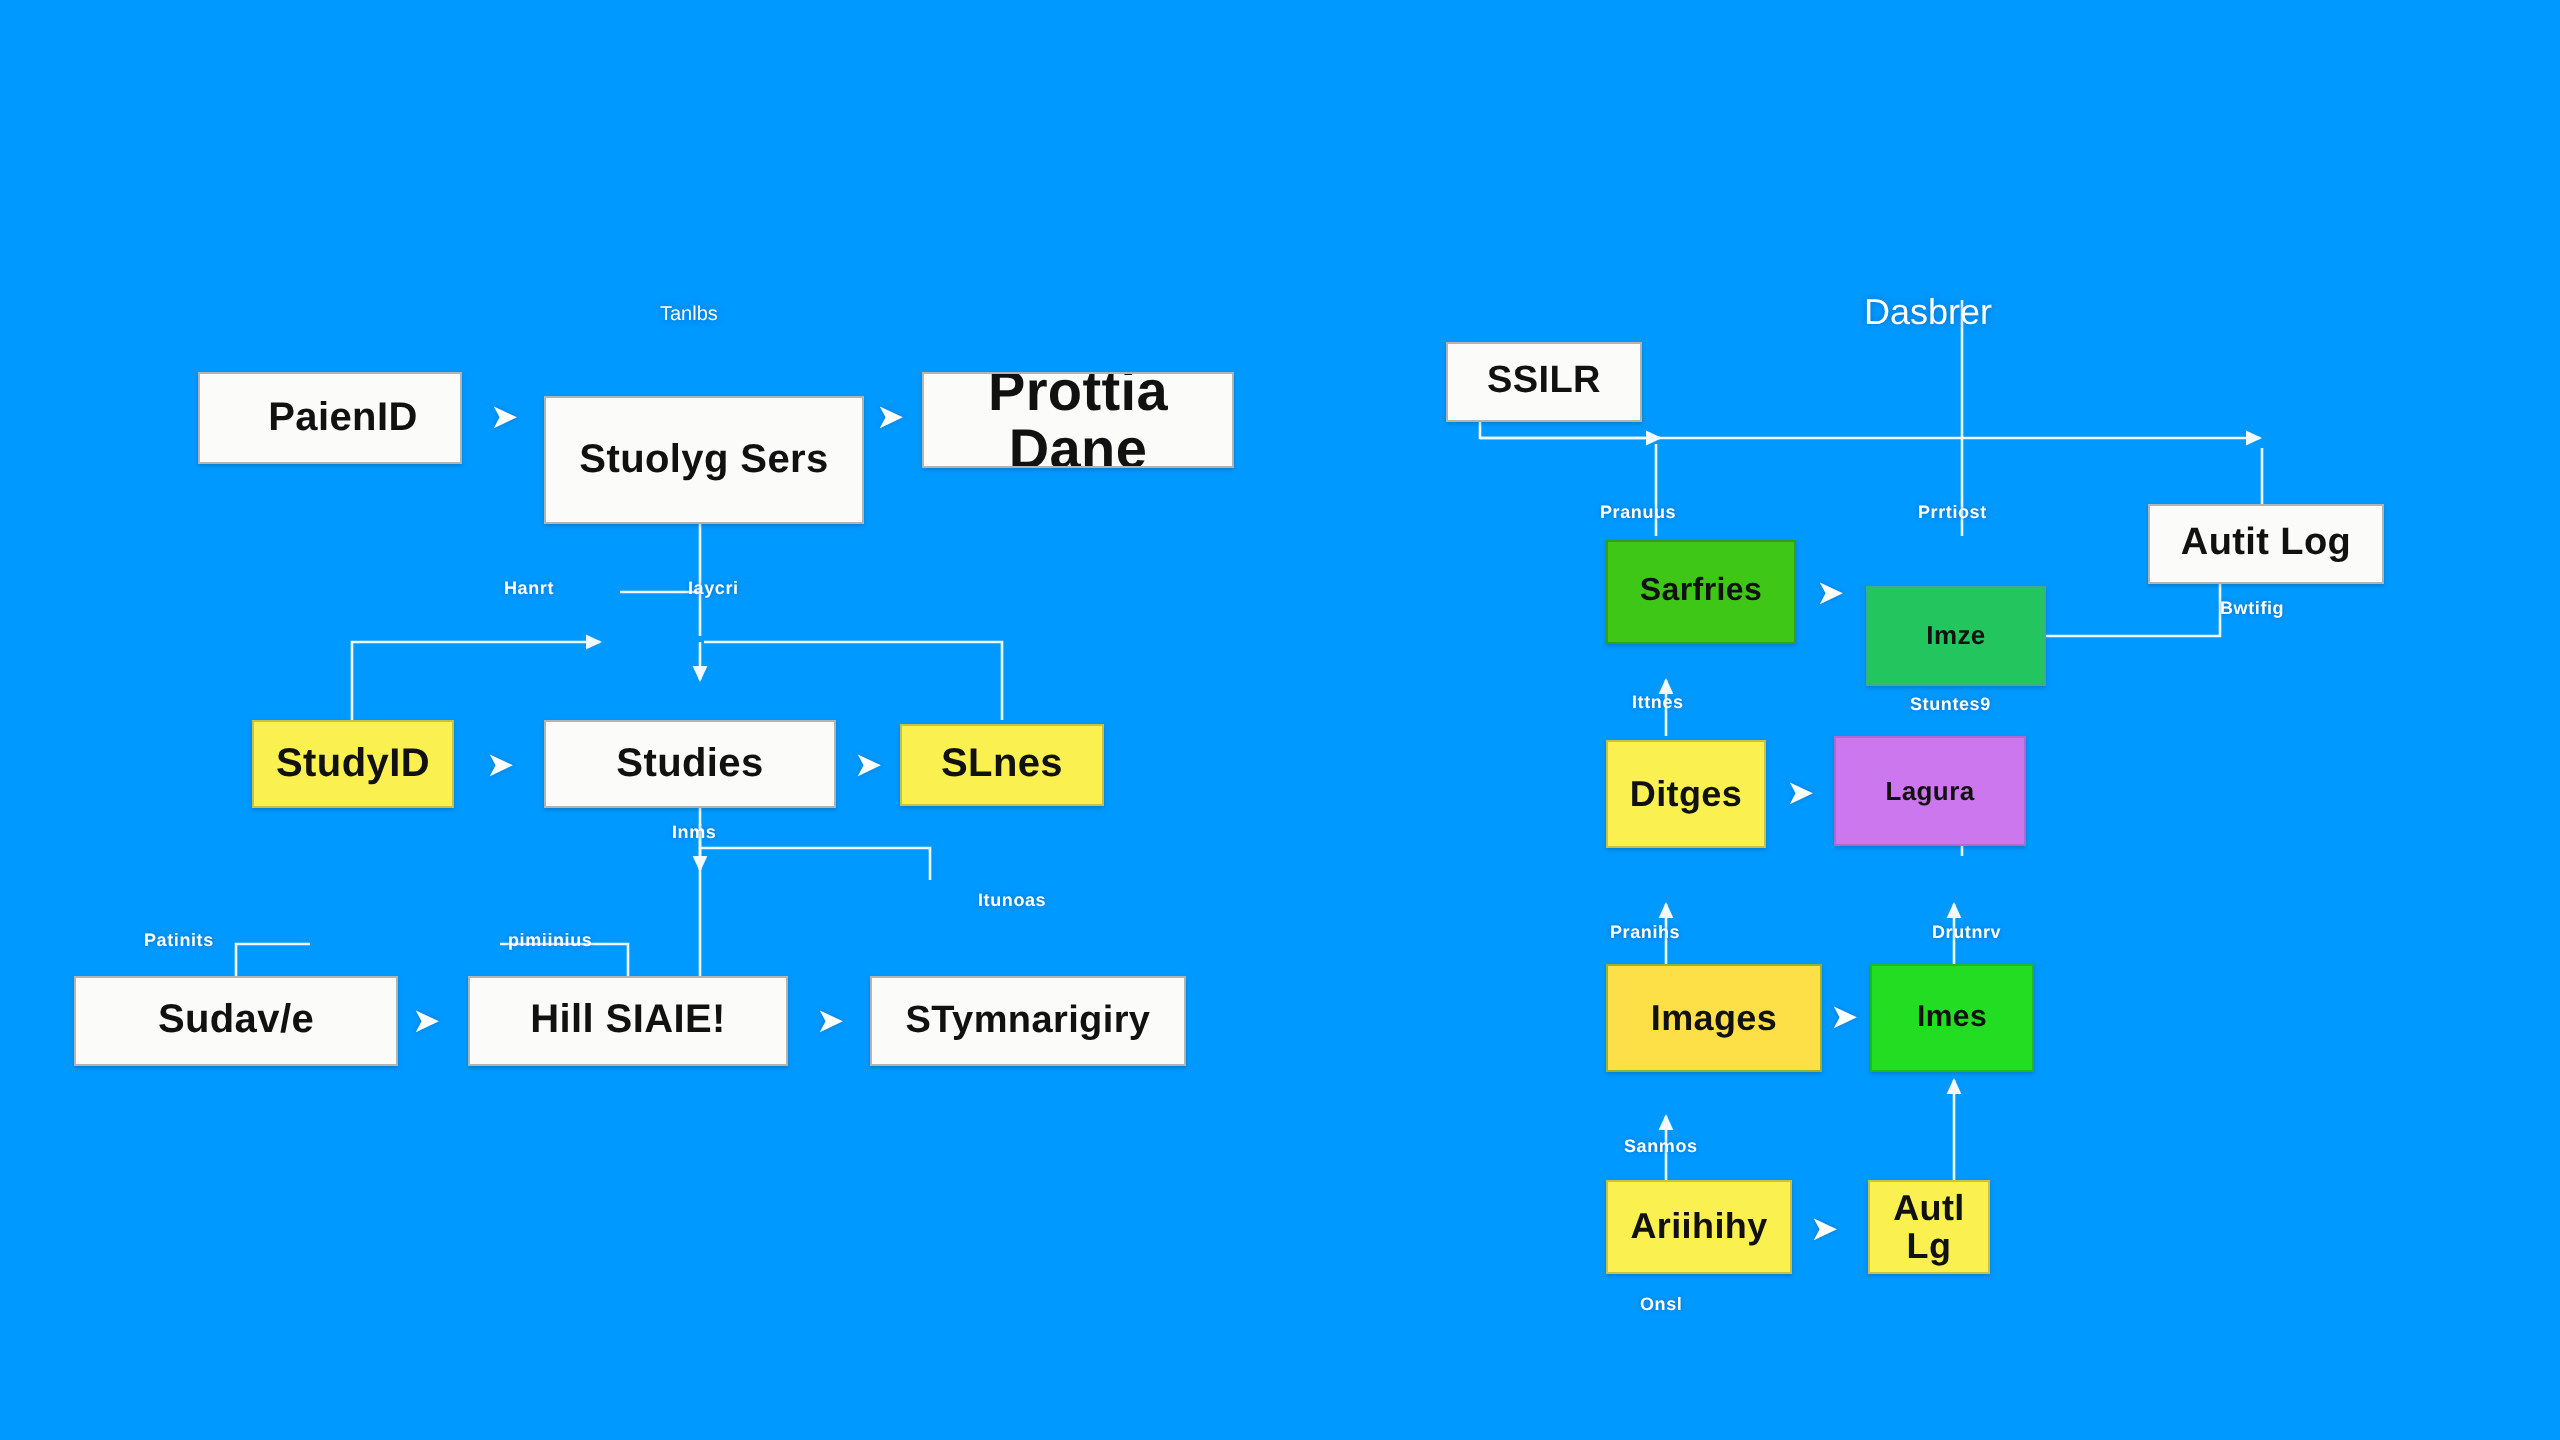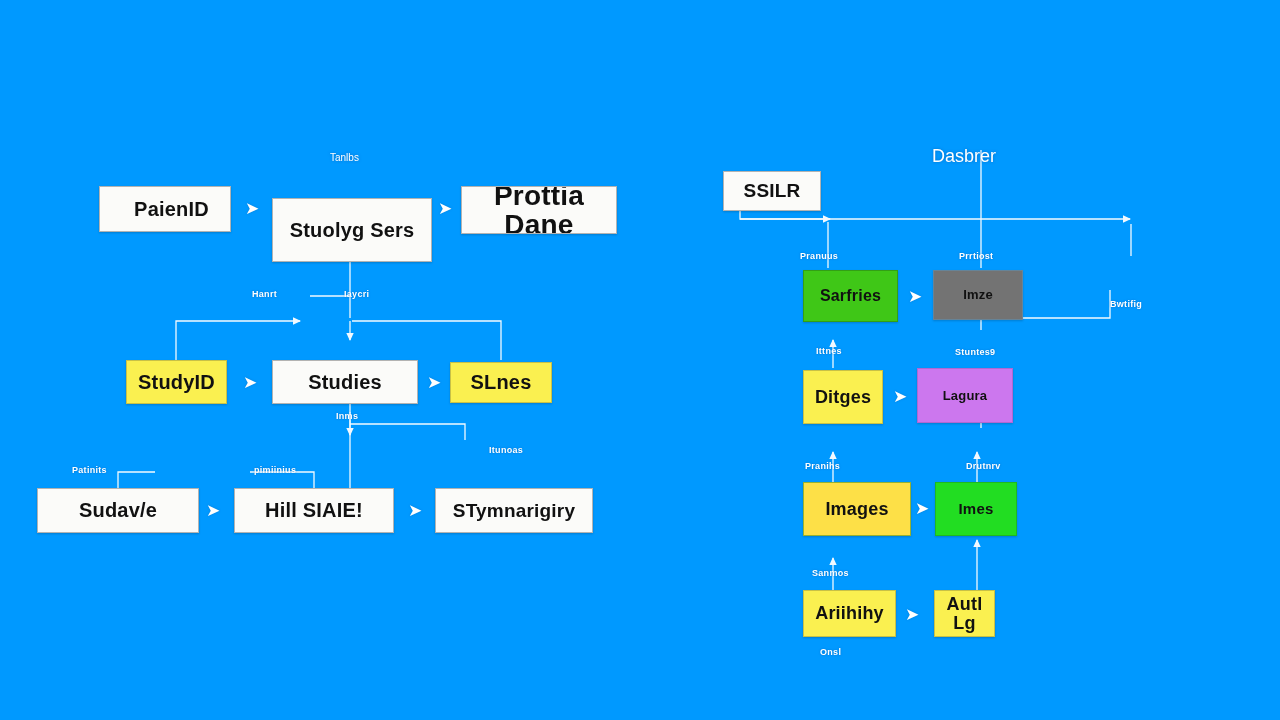--- a/index.html
+++ b/index.html
@@ -24,21 +24,21 @@
     text-align:center;
     line-height:1.05;
     overflow:hidden;
     box-shadow:0 1px 2px rgba(0,0,0,.18);
   }
   .node.white{background:#FBFBF9;}
   .node.yellow{background:#FAF050;border-color:rgba(150,145,60,.5);}
   .node.green{background:#3FC717;border-color:rgba(40,120,20,.5);}
   .node.green2{background:#22DD22;border-color:rgba(30,150,30,.5);}
   .node.green3{background:#fde047;border-color:rgba(50,130,25,.5);}
-  .node.lightblue{background:#737373;border-color:rgba(90,150,190,.5);}
+  .node.lightblue{background:#22c55e;border-color:rgba(90,150,190,.5);margin-top:23px;}
   .node.purple{background:#CC77EE;border-color:rgba(150,90,180,.5);}
 
   .edge-label{
     position:absolute;
     color:#FFFFFF;
     font-weight:700;
     font-size:9px;
     letter-spacing:.3px;
     white-space:nowrap;
     text-shadow:0 0 2px rgba(0,80,160,.55);
@@ -138,20 +138,21 @@
   <div class="section-title" style="left:932px;top:146px;font-size:18px;">Dasbrer</div>
 
   <div class="node white" style="left:723px;top:171px;width:98px;height:40px;font-size:19px;">SSILR</div>
 
   <div class="edge-label" style="left:800px;top:251px;">Pranuus</div>
   <div class="edge-label" style="left:959px;top:251px;">Prrtiost</div>
 
   <div class="node green" style="left:803px;top:270px;width:95px;height:52px;font-size:16px;">Sarfries</div>
   <div class="arrow-glyph" style="left:908px;top:288px;">➤</div>
   <div class="node lightblue" style="left:933px;top:270px;width:90px;height:50px;font-size:13px;">Imze</div>
+  <div class="node white" style="left:1074px;top:252px;width:118px;height:40px;font-size:19px;">Autit Log</div>
   <div class="edge-label" style="left:1110px;top:299px;">Bwtifig</div>
 
   <div class="edge-label" style="left:816px;top:346px;">Ittnes</div>
   <div class="edge-label" style="left:955px;top:347px;">Stuntes9</div>
 
   <div class="node yellow" style="left:803px;top:370px;width:80px;height:54px;font-size:18px;">Ditges</div>
   <div class="arrow-glyph" style="left:893px;top:388px;">➤</div>
   <div class="node purple" style="left:917px;top:368px;width:96px;height:55px;font-size:13px;">Lagura</div>
 
   <div class="edge-label" style="left:805px;top:461px;">Pranihs</div>

